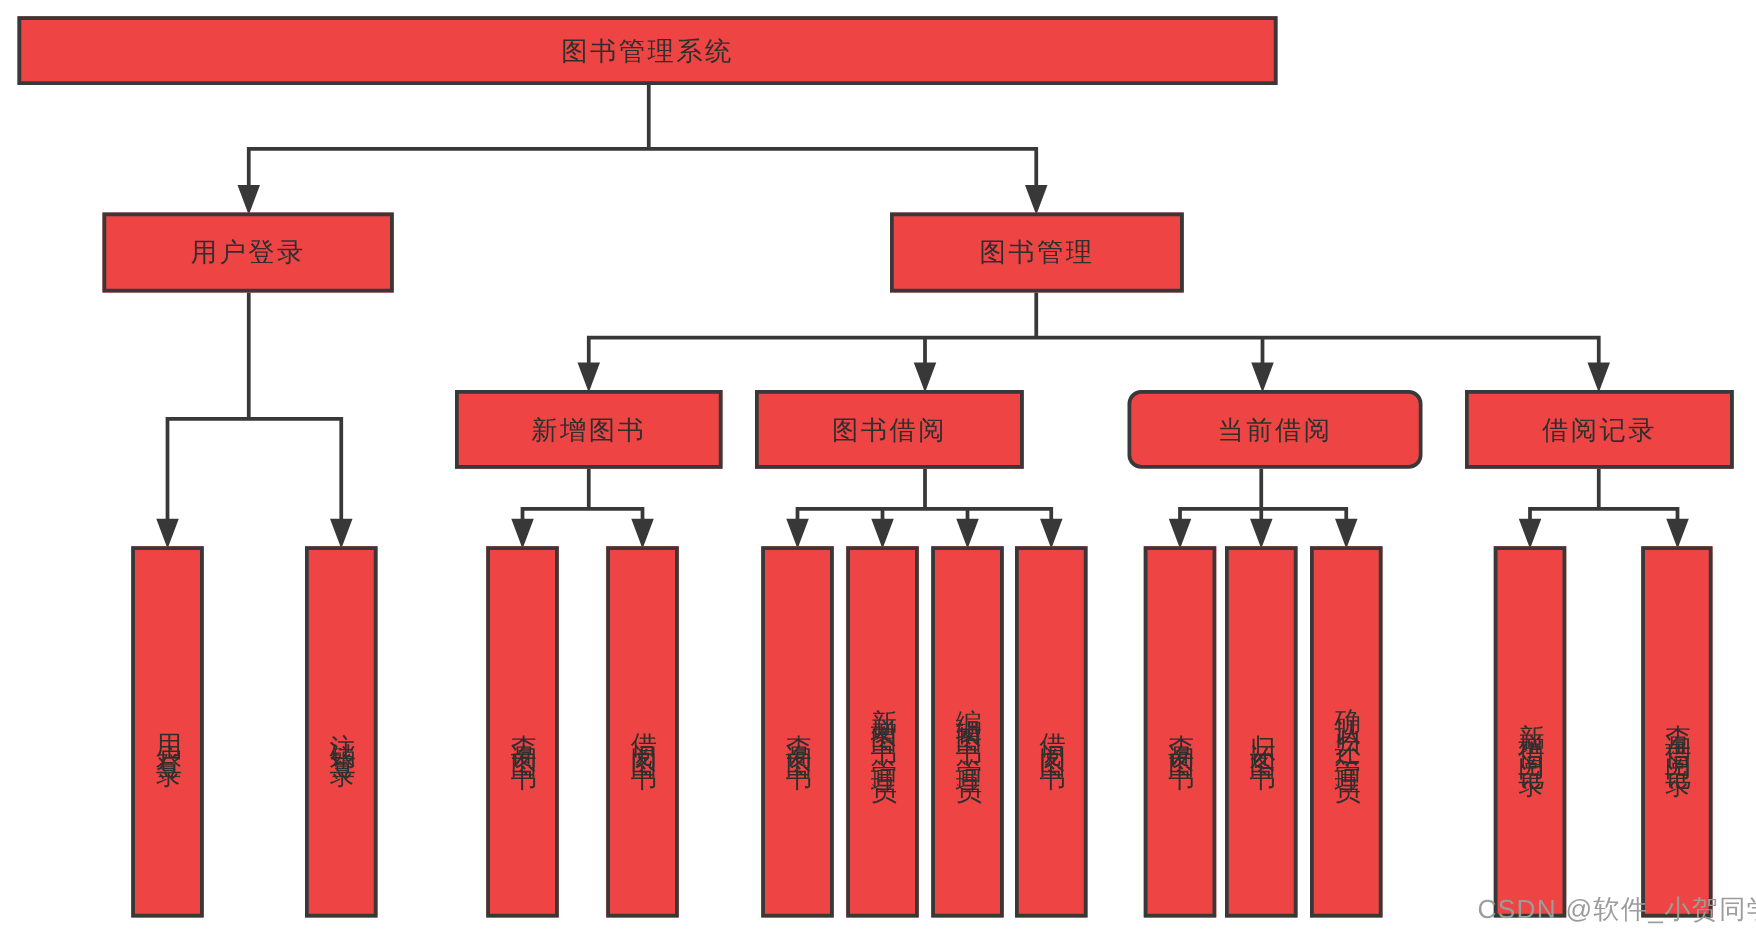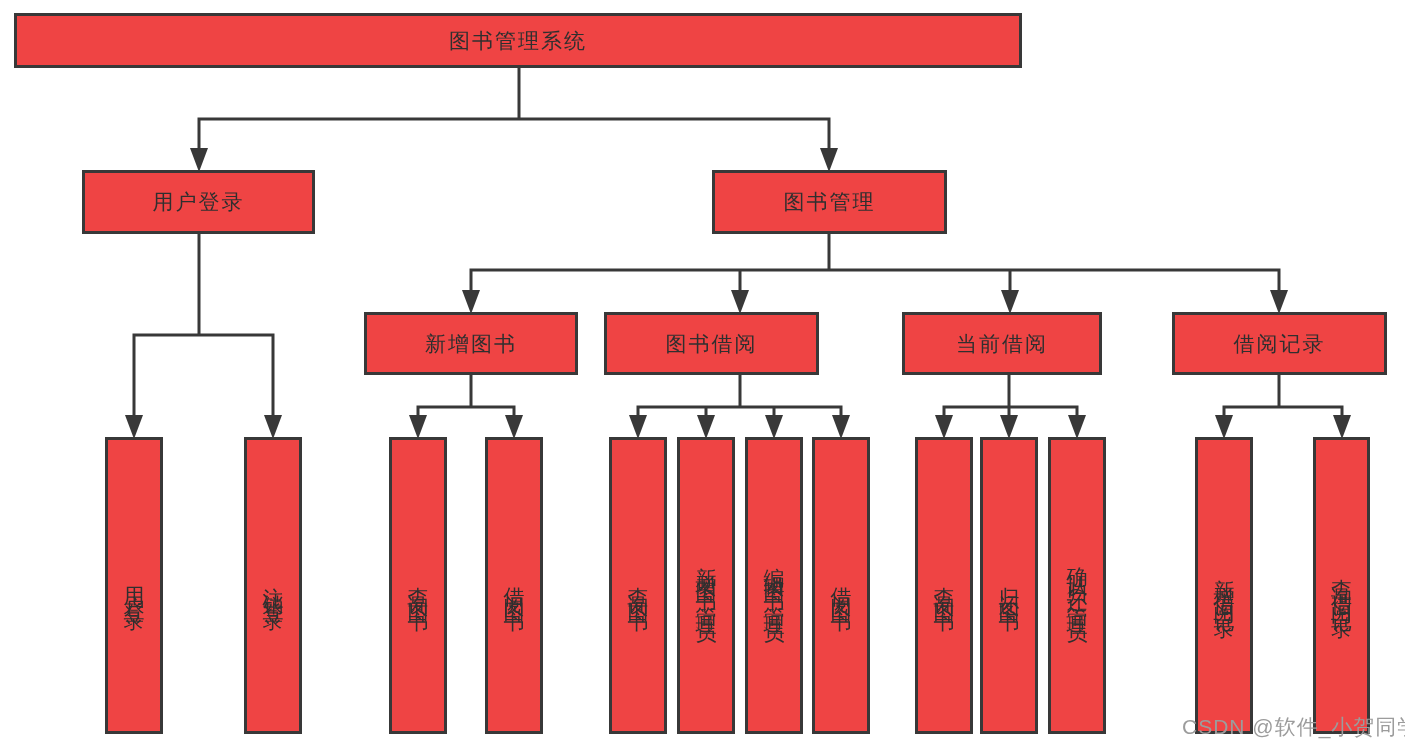--- a/index.html
+++ b/index.html
@@ -108,21 +108,21 @@
   <div class="box h" style="left:712px; top:170px; width:235px; height:64px;">
     <span>图书管理</span>
   </div>
 
   <div class="box h" style="left:364px; top:312px; width:214px; height:63px;">
     <span>新增图书</span>
   </div>
   <div class="box h" style="left:604px; top:312px; width:215px; height:63px;">
     <span>图书借阅</span>
   </div>
-  <div class="box h" style="left:902px; top:312px; width:200px; height:63px;">
+  <div class="box h" style="left:902px; top:312px; width:236px; height:63px;border-radius:11px;">
     <span>当前借阅</span>
   </div>
   <div class="box h" style="left:1172px; top:312px; width:215px; height:63px;">
     <span>借阅记录</span>
   </div>
 
   <div class="box v" style="left:105px; top:437px; width:58px; height:297px;">
     <span>用户登录</span>
   </div>
   <div class="box v" style="left:244px; top:437px; width:58px; height:297px;">

